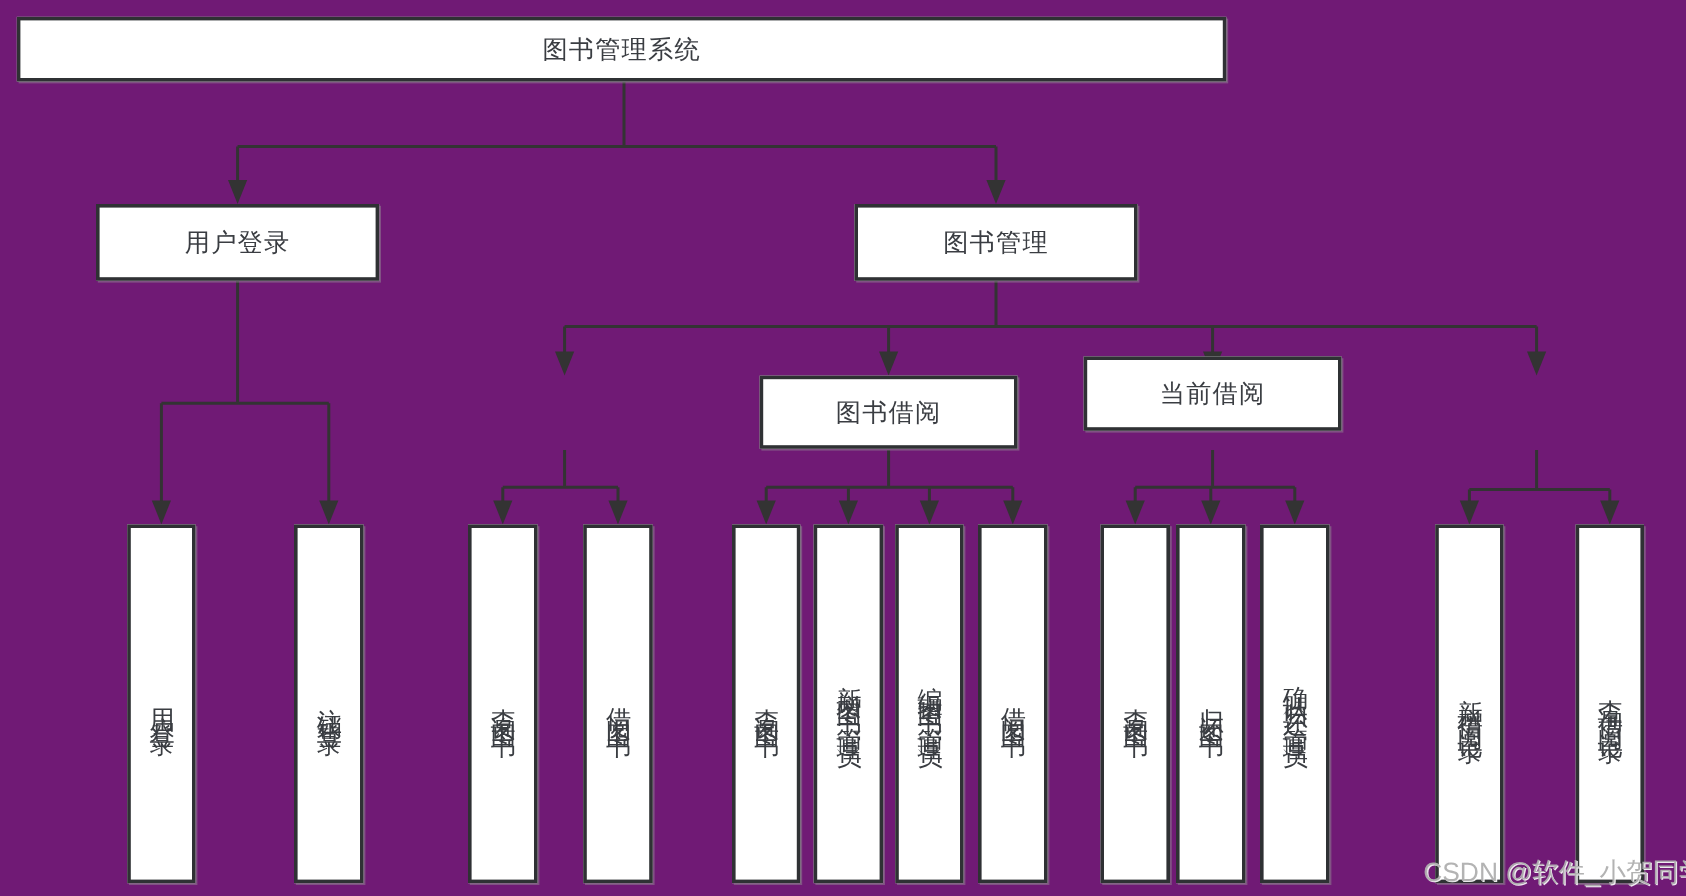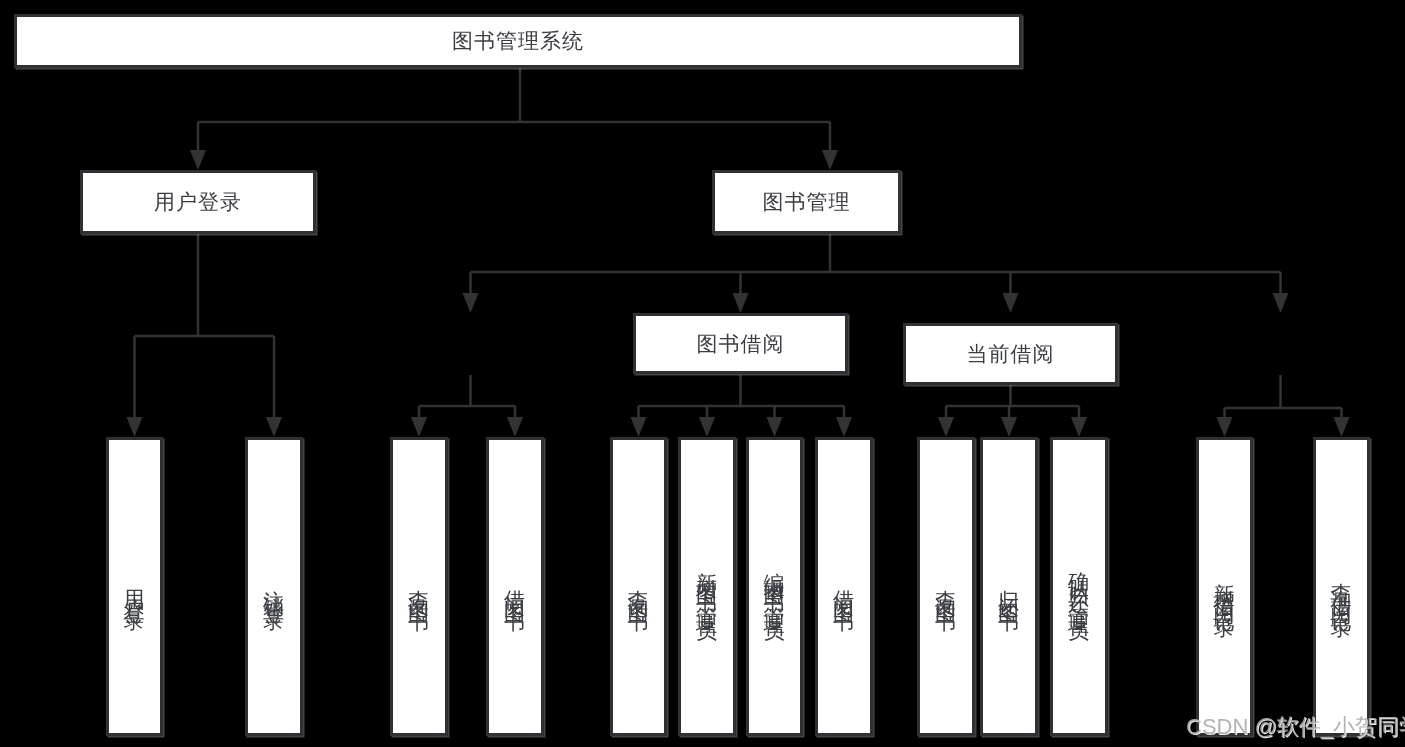--- a/index.html
+++ b/index.html
@@ -1,20 +1,20 @@
 <!DOCTYPE html>
 <html><head>
 <meta charset="utf-8">
 <style>
   html, body { margin: 0; padding: 0; background: #ffffff; }
   #stage {
     position: relative;
     width: 1405px;
     height: 747px;
-    background: #000000;
+    background: #701a75;
     overflow: hidden;
     font-family: "Liberation Sans", "DejaVu Sans", sans-serif;
   }
   #wires {
     position: absolute;
     left: 0; top: 0;
     width: 1405px; height: 747px;
     z-index: 0;
   }
   .box {
@@ -114,24 +114,24 @@
     </g>
     <g fill="#333333" stroke="none">
       <polygon points="1216.5,417 1232.5,417 1224.5,437"></polygon>
       <polygon points="1333.5,417 1349.5,417 1341.5,437"></polygon>
     </g>
   </svg>
 
   <div class="box h" style="left:14px; top:14px; width:1008px; height:54px;">图书管理系统</div>
 
   <div class="box h" style="left:80px; top:170px; width:236px; height:64px;">用户登录</div>
-  <div class="box h" style="left:712px; top:170px; width:189px; height:64px;">图书管理</div>
+  <div class="box h" style="left:712px; top:170px; width:236px; height:64px;">图书管理</div>
 
   <div class="box h" style="left:633px; top:313px; width:215px; height:61px;text-align:center;">图书借阅</div>
-  <div class="box h" style="left:903px; top:323px; width:215px; height:62px;">当前借阅</div>
+  <div class="box h" style="left:903px; top:297px; width:215px; height:62px;">当前借阅</div>
 
   <div class="box v" style="left:106px; top:437px; width:57px; height:299px;">用户登录</div>
   <div class="box v" style="left:245px; top:437px; width:58px; height:299px;">注销登录</div>
 
   <div class="box v" style="left:390px; top:437px; width:58px; height:299px;">查询图书</div>
   <div class="box v" style="left:486px; top:437px; width:58px; height:299px;">借阅图书</div>
 
   <div class="box v" style="left:610px; top:437px; width:57px; height:299px;">查询图书</div>
   <div class="box v" style="left:678px; top:437px; width:58px; height:299px;">新增图书（管理员）</div>
   <div class="box v" style="left:746px; top:437px; width:57px; height:299px;">编辑图书（管理员）</div>

